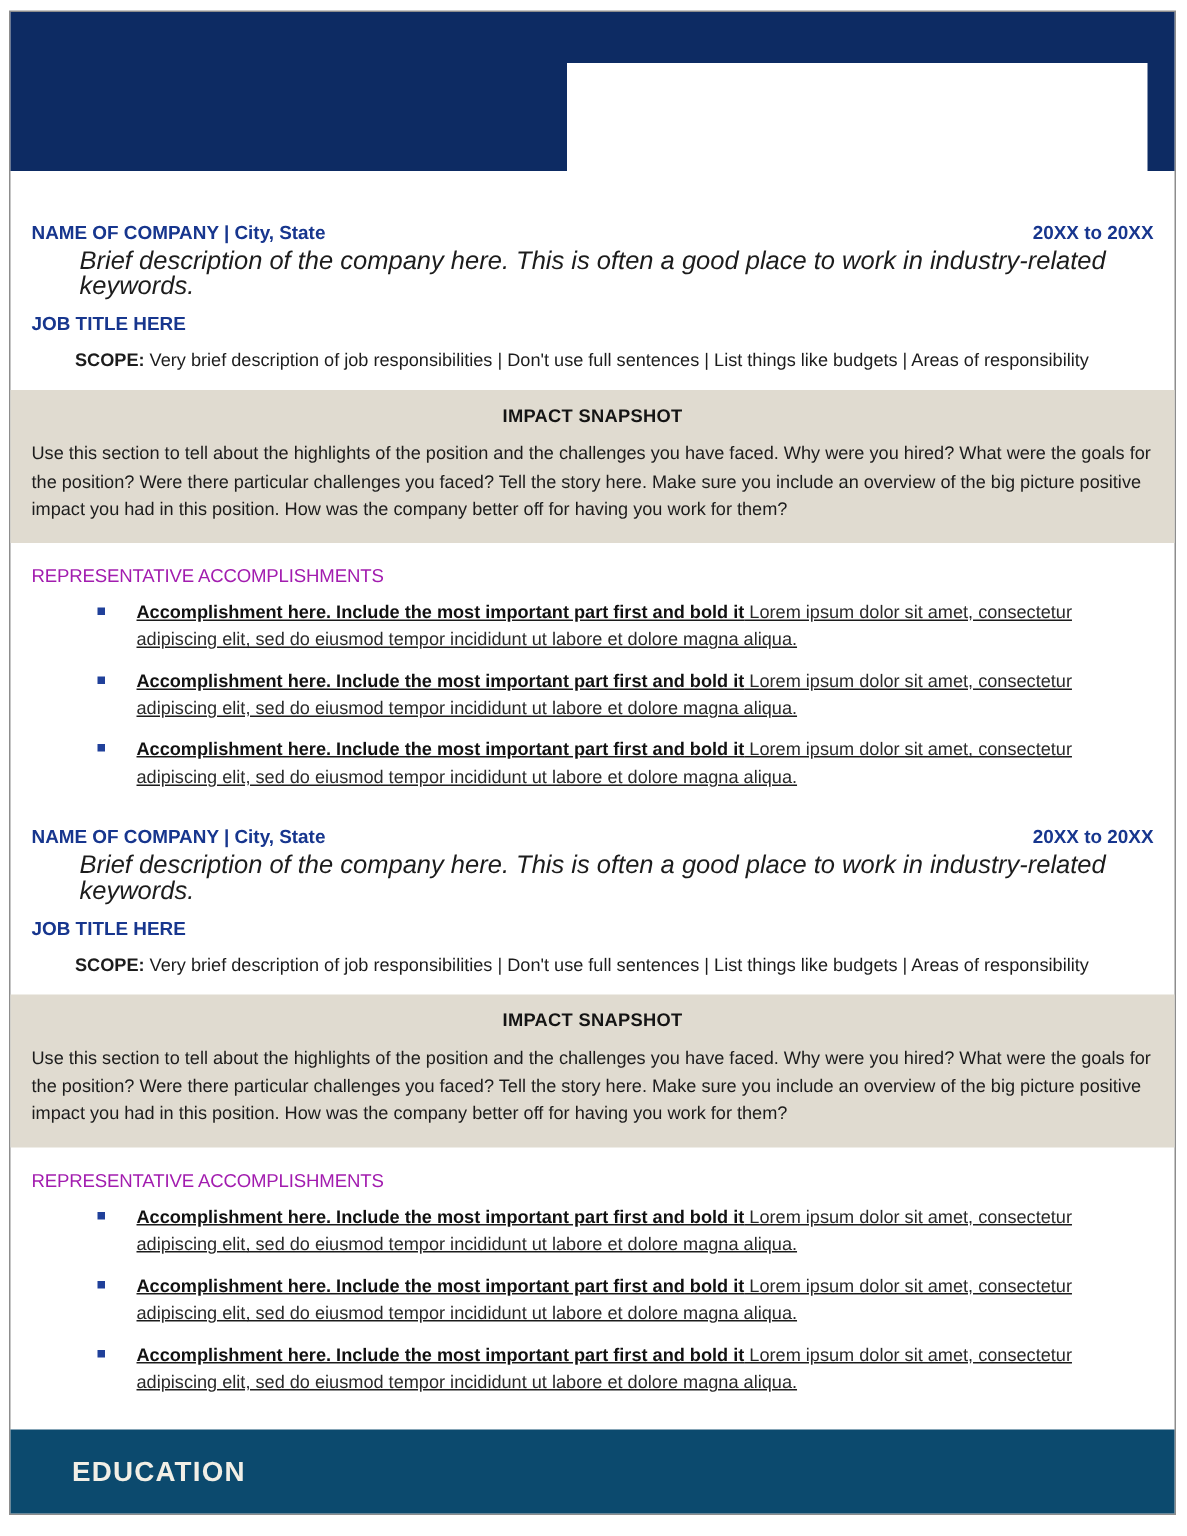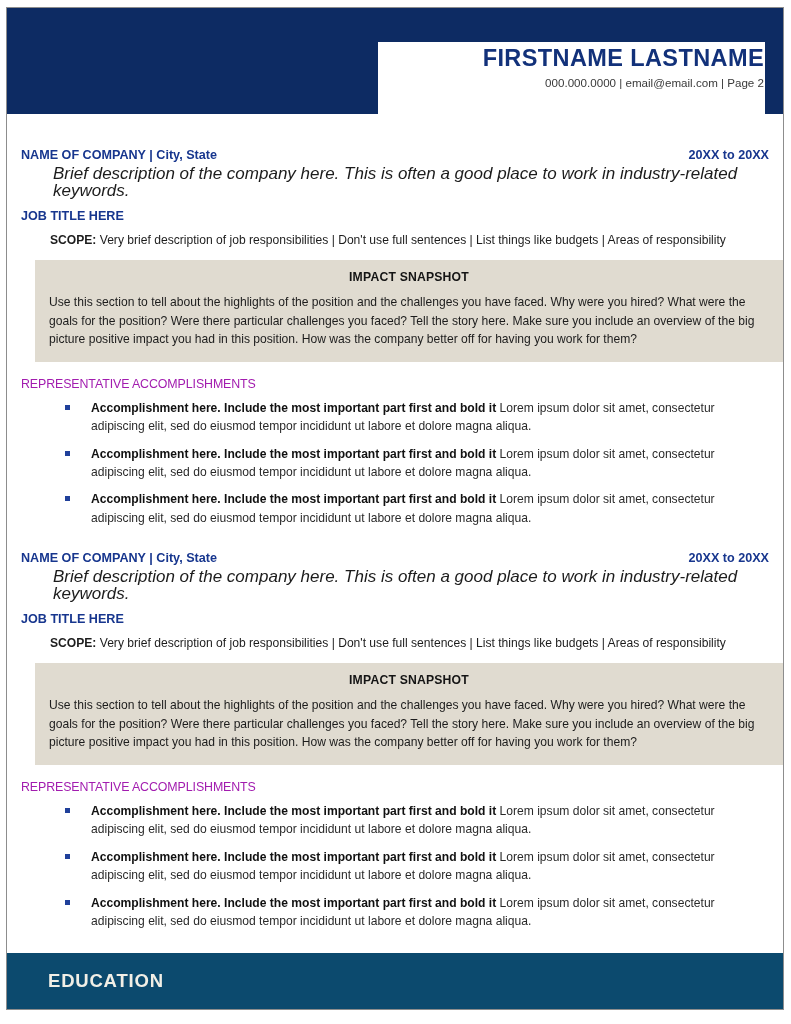--- a/index.html
+++ b/index.html
@@ -133,21 +133,20 @@
     padding-left: 29px;
   }
   .scope b { font-weight: bold; }
 
   
   .impact {
     background: #e0dbd0;
     margin-top: 11px;
     padding: 7px 14px 13px 14px;
     box-sizing: border-box;
-    margin-left: 28px;
   }
   .impact-title {
     text-align: center;
     font-weight: bold;
     font-size: 12.2px;
     letter-spacing: 0.2px;
     color: #141414;
     line-height: 20px;
   }
   .impact-body {
@@ -171,20 +170,21 @@
     margin: 6px 0 0 0;
     padding: 0 0 0 44px;
   }
   ul.accomp li {
     position: relative;
     font-size: 12.1px;
     color: #1c1c1c;
     line-height: 18.4px;
     margin-bottom: 9px;
     padding-left: 26px;
+    text-decoration: underline;
   }
   ul.accomp li:last-child { margin-bottom: 0; }
   ul.accomp li .sq {
     position: absolute;
     left: 0;
     top: 6px;
     width: 5px;
     height: 5px;
     background: #20409a;
   }
@@ -222,24 +222,20 @@
 </style>
 </head>
 <body>
 
 <div class="page">
 
   <div class="page-frame"></div>
 
   <div class="header">
     <div class="header-notch"></div>
-    <div class="header-text">
-      <div class="name-line">FIRSTNAME LASTNAME</div>
-      <div class="contact-line">000.000.0000 | email@email.com | Page 2</div>
-    </div>
   </div>
 
   <div class="content">
 
     <div class="job first">
       <div class="job-head">
         <div class="company">NAME OF COMPANY | City, State</div>
         <div class="dates">20XX to 20XX</div>
       </div>
       <div class="company-desc">Brief description of the company here. This is often a good place to work in industry-related keywords.</div>

